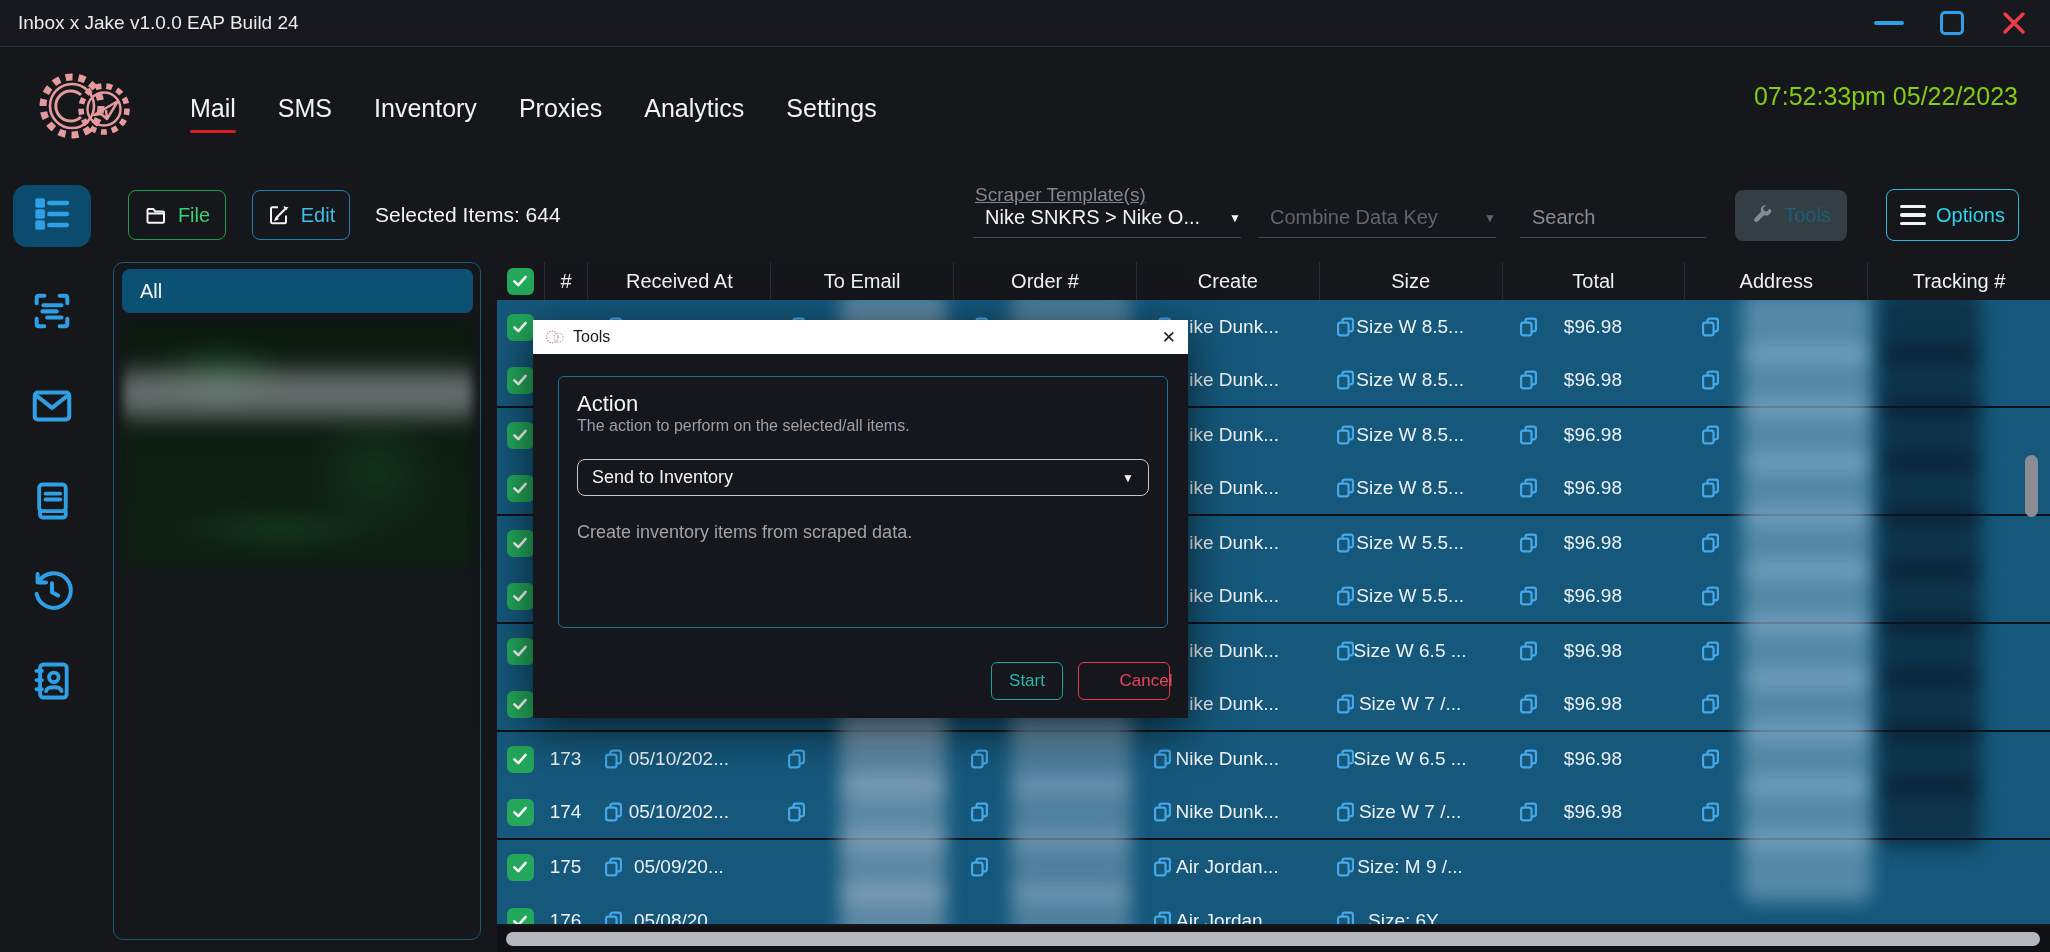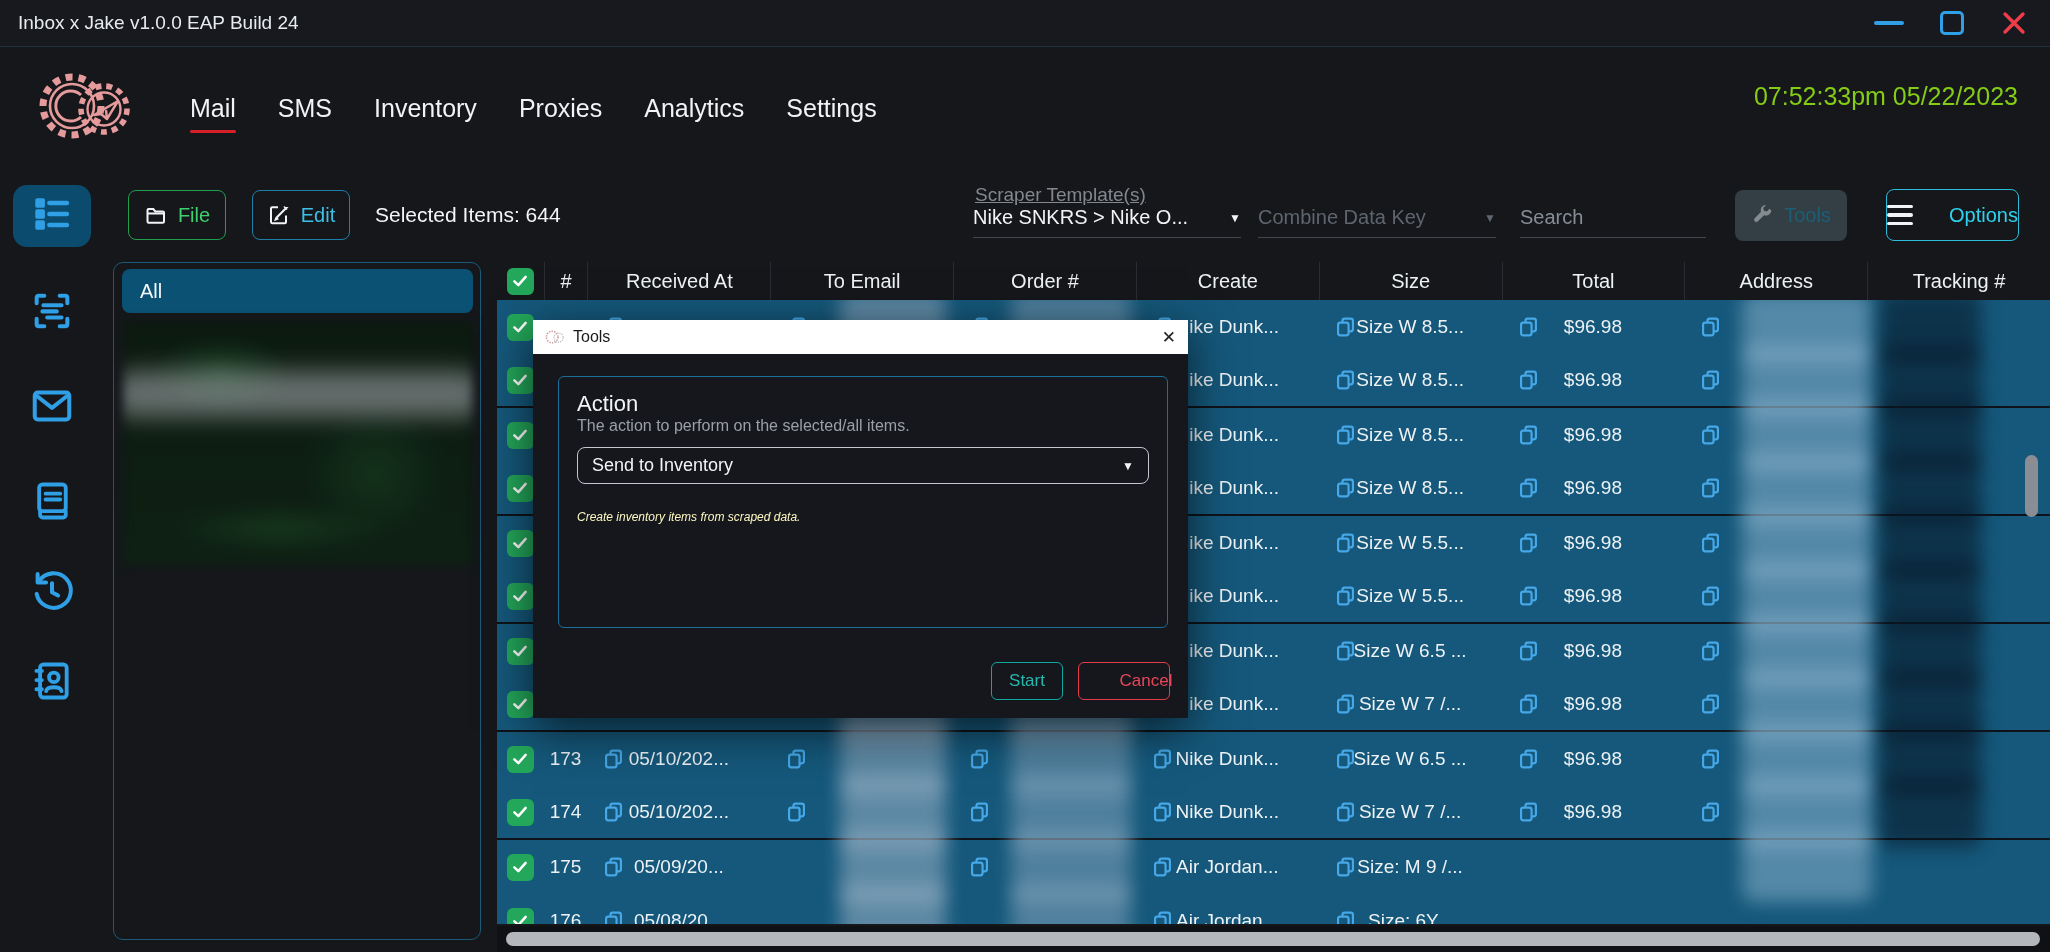--- a/index.html
+++ b/index.html
@@ -27,29 +27,29 @@
   
   .btn-outline { position:absolute; display:flex; align-items:center; justify-content:center;
                  gap:10px; border-radius:8px; font-size:20px; background:transparent; }
   .btn-file { left:128px; top:190px; width:98px; height:50px; border:1.5px solid #1f9e4d; color:#3ecf6f; }
   .btn-edit { left:252px; top:190px; width:98px; height:50px; border:1.5px solid #1f7fa8; color:#3cc0e8; }
   .selected-items { position:absolute; left:375px; top:203px; font-size:21px; color:#f2f4f6; }
 
   .field-label { position:absolute; font-size:19px; color:#83888f;text-decoration:underline; }
   .uselect { position:absolute; display:flex; align-items:center; border-bottom:1px solid #42464d;
              font-size:20px; padding-bottom:8px; }
-  .uselect .val { flex:1; }
+  .uselect .val { flex:1;margin-left:12px; }
   .uselect .arr { font-size:12px; margin-left:8px; }
   .sel-template { left:973px; top:206px; width:268px; color:#f2f4f6; }
   .sel-combine  { left:1258px; top:206px; width:238px; color:#5f656e; }
   .search-box   { left:1520px; top:206px; width:186px; color:#878d95; }
 
   .btn-tools { left:1735px; top:190px; width:112px; height:51px; background:#333e45;
                border:none; color:#1c5f74; }
-  .btn-options { left:1886px; top:189px; width:133px; height:52px; border:1.5px solid #2bbcd9; color:#2fd2ee;justify-content:space-between; }
+  .btn-options { left:1886px; top:189px; width:133px; height:52px; border:1.5px solid #2bbcd9; color:#2fd2ee; }
   .hamburger { display:flex; flex-direction:column; gap:5px; }
   .hamburger i { width:26px; height:3.2px; background:#f2f4f6; border-radius:2px; }
 
   
   .sidebar { position:absolute; left:0; top:170px; width:106px; bottom:0; }
   .side-item { position:absolute; left:13px; width:78px; height:62px;
                display:flex; align-items:center; justify-content:center; border-radius:14px; }
   .side-item.active { background:#0b4b6d; }
 
   
@@ -95,24 +95,24 @@
   
   .modal { position:absolute; left:533px; top:320px; width:655px; height:398px; z-index:50;
            background:#15171c; box-shadow:0 12px 44px rgba(0,0,0,.65); }
   .modal-titlebar { height:34px; background:#ffffff; display:flex; align-items:center; padding:0 12px; }
   .modal-title { font-size:16px; color:#1b1b1b; margin-left:8px; flex:1; }
   .modal-close { font-size:17px; color:#222; line-height:1; }
   .modal-panel { position:absolute; left:25px; right:20px; top:56px; height:252px;
                  border:1px solid #1a6e97; border-radius:6px; padding:14px 18px; }
   .modal-panel h2 { font-size:22px; font-weight:normal; color:#f2f4f6; }
   .modal-panel .desc { font-size:16px; color:#9aa0a8; margin-top:0; }
-  .modal-select { margin-top:12px; height:37px; border:1.5px solid #c3c7cd; border-radius:8px;
+  .modal-select { margin-top:24px; height:37px; border:1.5px solid #c3c7cd; border-radius:8px;
                   display:flex; align-items:center; padding:14px 14px; font-size:18px; color:#f2f4f6; }
   .modal-select .arr { margin-left:auto; font-size:12px; }
-  .action-result { font-size:12px; color:#fef9c3; margin-top:26px;font-style:italic; }
+  .action-result { font-size:18px; color:#a3a3a3; margin-top:26px; }
   .modal-buttons { position:absolute; right:18px; bottom:18px; display:flex; gap:15px; }
   .mbtn { height:38px; border-radius:6px; background:transparent; font-size:17px;
           display:flex; align-items:center; justify-content:center; }
   .mbtn.start { width:72px; border:1.5px solid #12a79e; color:#27b8ae; }
   .mbtn.cancel { width:92px; border:1.5px solid #e23c4b; color:#e8455a;padding-left:44px; }
 </style>
 </head>
 <body>
 
 <div class="titlebar">

